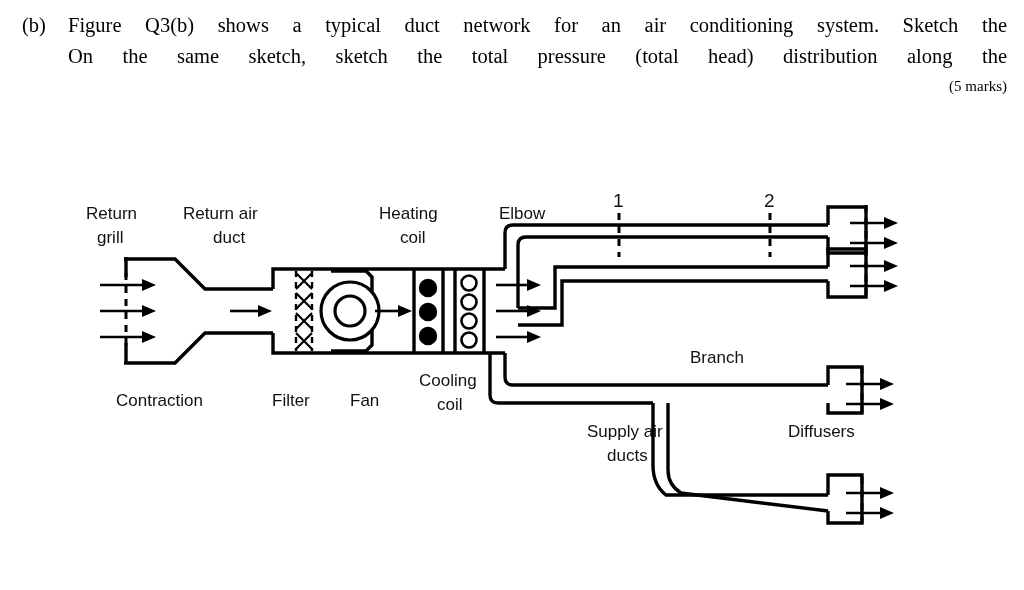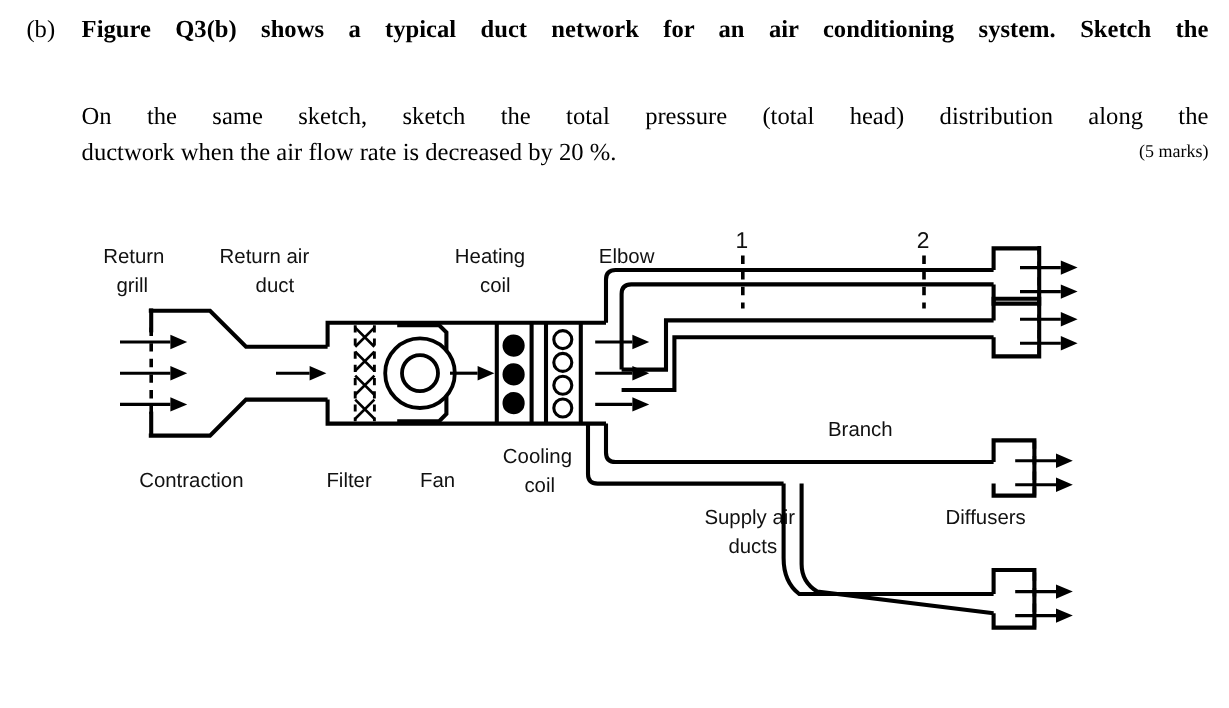--- a/index.html
+++ b/index.html
@@ -35,23 +35,23 @@
   }
   .q-line.last{
     text-align-last:left;
     position:relative;
   }
   .q-marks{
     position:absolute;right:0;top:0;
     font-size:15px;
   }
   
-  .j1{word-spacing:0.5px;font-weight:bold;}
+  .j1{word-spacing:0.5px;}
   .j2{word-spacing:0.6px;}
-  .j3{word-spacing:5.2px;margin-top:41px;}
+  .j3{word-spacing:5.2px;}
 
   
   .figure{
     position:absolute;
     left:0; top:165px;
     width:1021px; height:425px;
   }
   svg.diagram{display:block;}
 
   .lbl{
@@ -79,21 +79,20 @@
 
 <div class="page">
 
   <div class="question">
     <div class="q-row">
       <div class="q-label">(b)</div>
       <div class="q-body">
         <div class="q-line j1">Figure Q3(b) shows a typical duct network for an air conditioning system. Sketch the</div>
         <div class="q-line j3">On the same sketch, sketch the total pressure (total head) distribution along the</div>
         <div class="q-line last">
-          <span>ductwork when the air flow rate is decreased by 20 %.</span>
           <span class="q-marks">(5 marks)</span>
         </div>
       </div>
     </div>
   </div>
 
   <div class="figure">
     <svg class="diagram" width="1024" height="425" viewBox="0 0 1024 425" xmlns="http://www.w3.org/2000/svg">
 
       <text class="lbl" x="86" y="54">Return</text>

